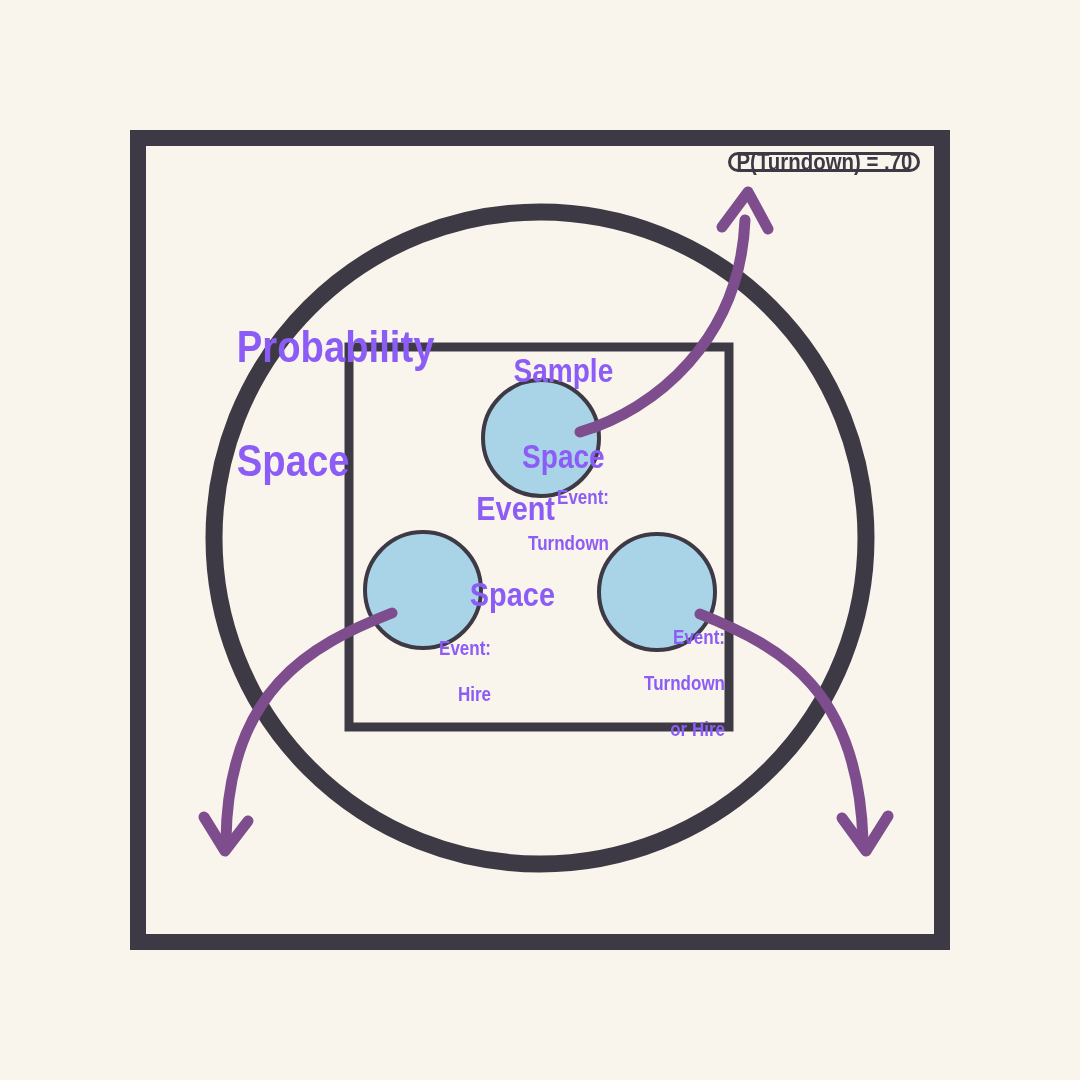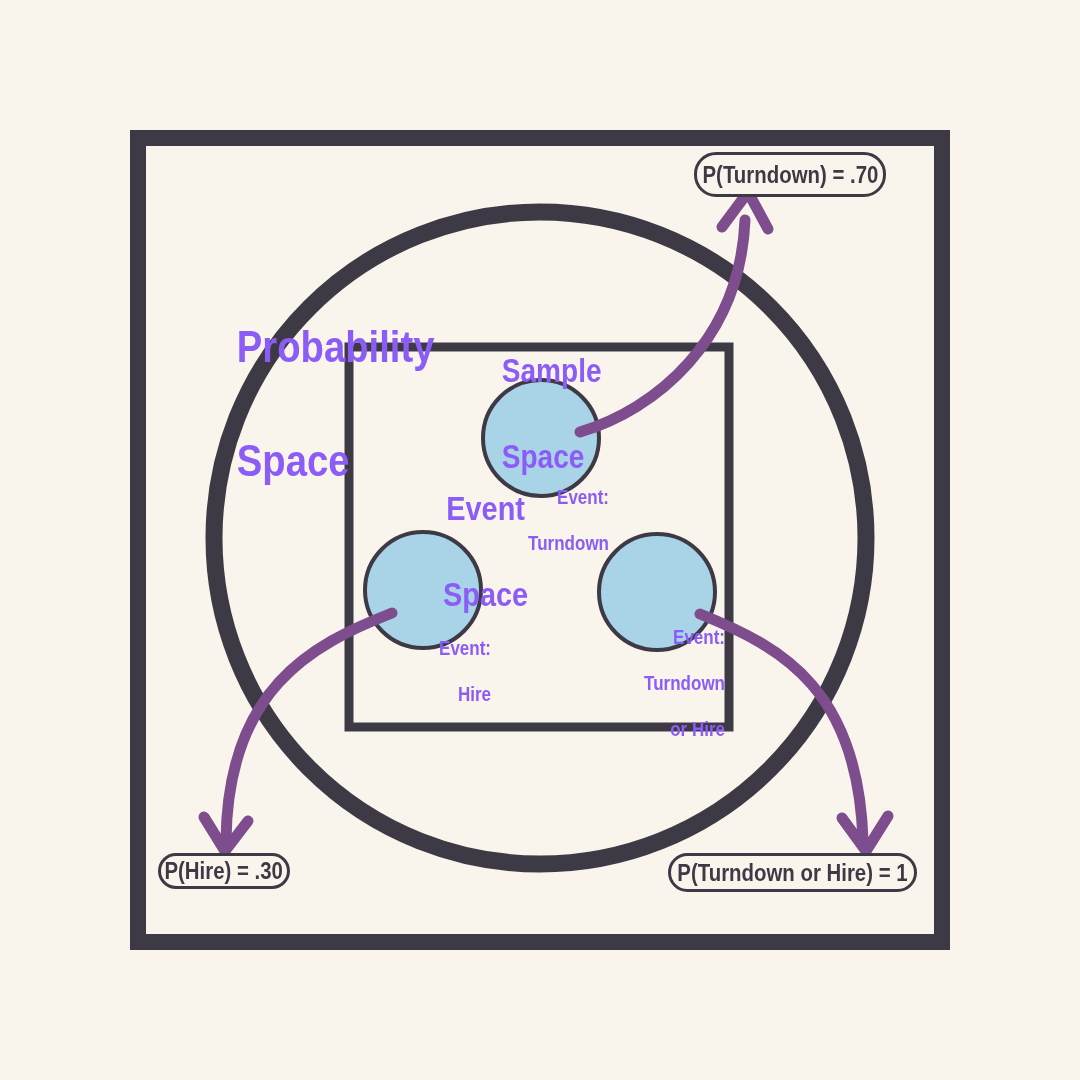--- a/index.html
+++ b/index.html
@@ -22,25 +22,25 @@
     white-space: pre;
   }
   .cond { transform: scaleX(0.85); transform-origin: 50% 50%; display: block; }
   .cond-left { transform: scaleX(0.85); transform-origin: 0 50%; display: block; }
   .title-probability {
     left: 158px; top: 147px; width: 200px;
     font-size: 45px; line-height: 57px; text-align: center;
   }
   .title-sample {
     left: 440px; top: 220px; width: 200px;
-    font-size: 33px; line-height: 43px; 
+    font-size: 33px; line-height: 43px; text-align: center;
   }
   .title-event-space {
     left: 368px; top: 358px; width: 220px;
-    font-size: 34px; line-height: 43px; text-align: center;
+    font-size: 34px; line-height: 43px; text-align: right;
   }
   .event-label {
     width: 160px;
     font-size: 20px; line-height: 23px; text-align: right;
   }
   .event-label-turndown { left: 461px; top: 417px; }
   .event-label-hire { left: 343px; top: 568px; }
   .event-label-toh { left: 577px; top: 557px; }
   .pill {
     position: absolute;
@@ -49,21 +49,21 @@
     border-radius: 22px;
     background: #FAF5EC;
     display: flex;
     align-items: center;
     justify-content: center;
     color: #3E3A45;
     font-weight: 700;
     font-size: 24px;
     white-space: pre;
   }
-  .pill-turndown { left: 694px; top: 152px; width: 192px; height: 45px; }
+  .pill-turndown { left: 728px; top: 152px; width: 192px; height: 20px; }
   .pill-hire { left: 158px; top: 853px; width: 132px; height: 36px; }
   .pill-toh { left: 668px; top: 853px; width: 249px; height: 39px; }
 </style>
 </head>
 <body>
 
 <div class="canvas">
 
   <svg class="layer" width="1080" height="1080" viewBox="0 0 1080 1080">
 
@@ -127,21 +127,15 @@
       <span>Event:</span><br>
       <span>Turndown</span><br>
       <span>or Hire</span>
     </span>
   </div>
 
   <div class="pill pill-turndown">
     <span class="cond">P(Turndown) = .70</span>
   </div>
 
-  <div class="pill pill-hire">
-    <span class="cond">P(Hire) = .30</span>
-  </div>
 
-  <div class="pill pill-toh">
-    <span class="cond">P(Turndown or Hire) = 1</span>
-  </div>
 
 </div>
 
 </body></html>

